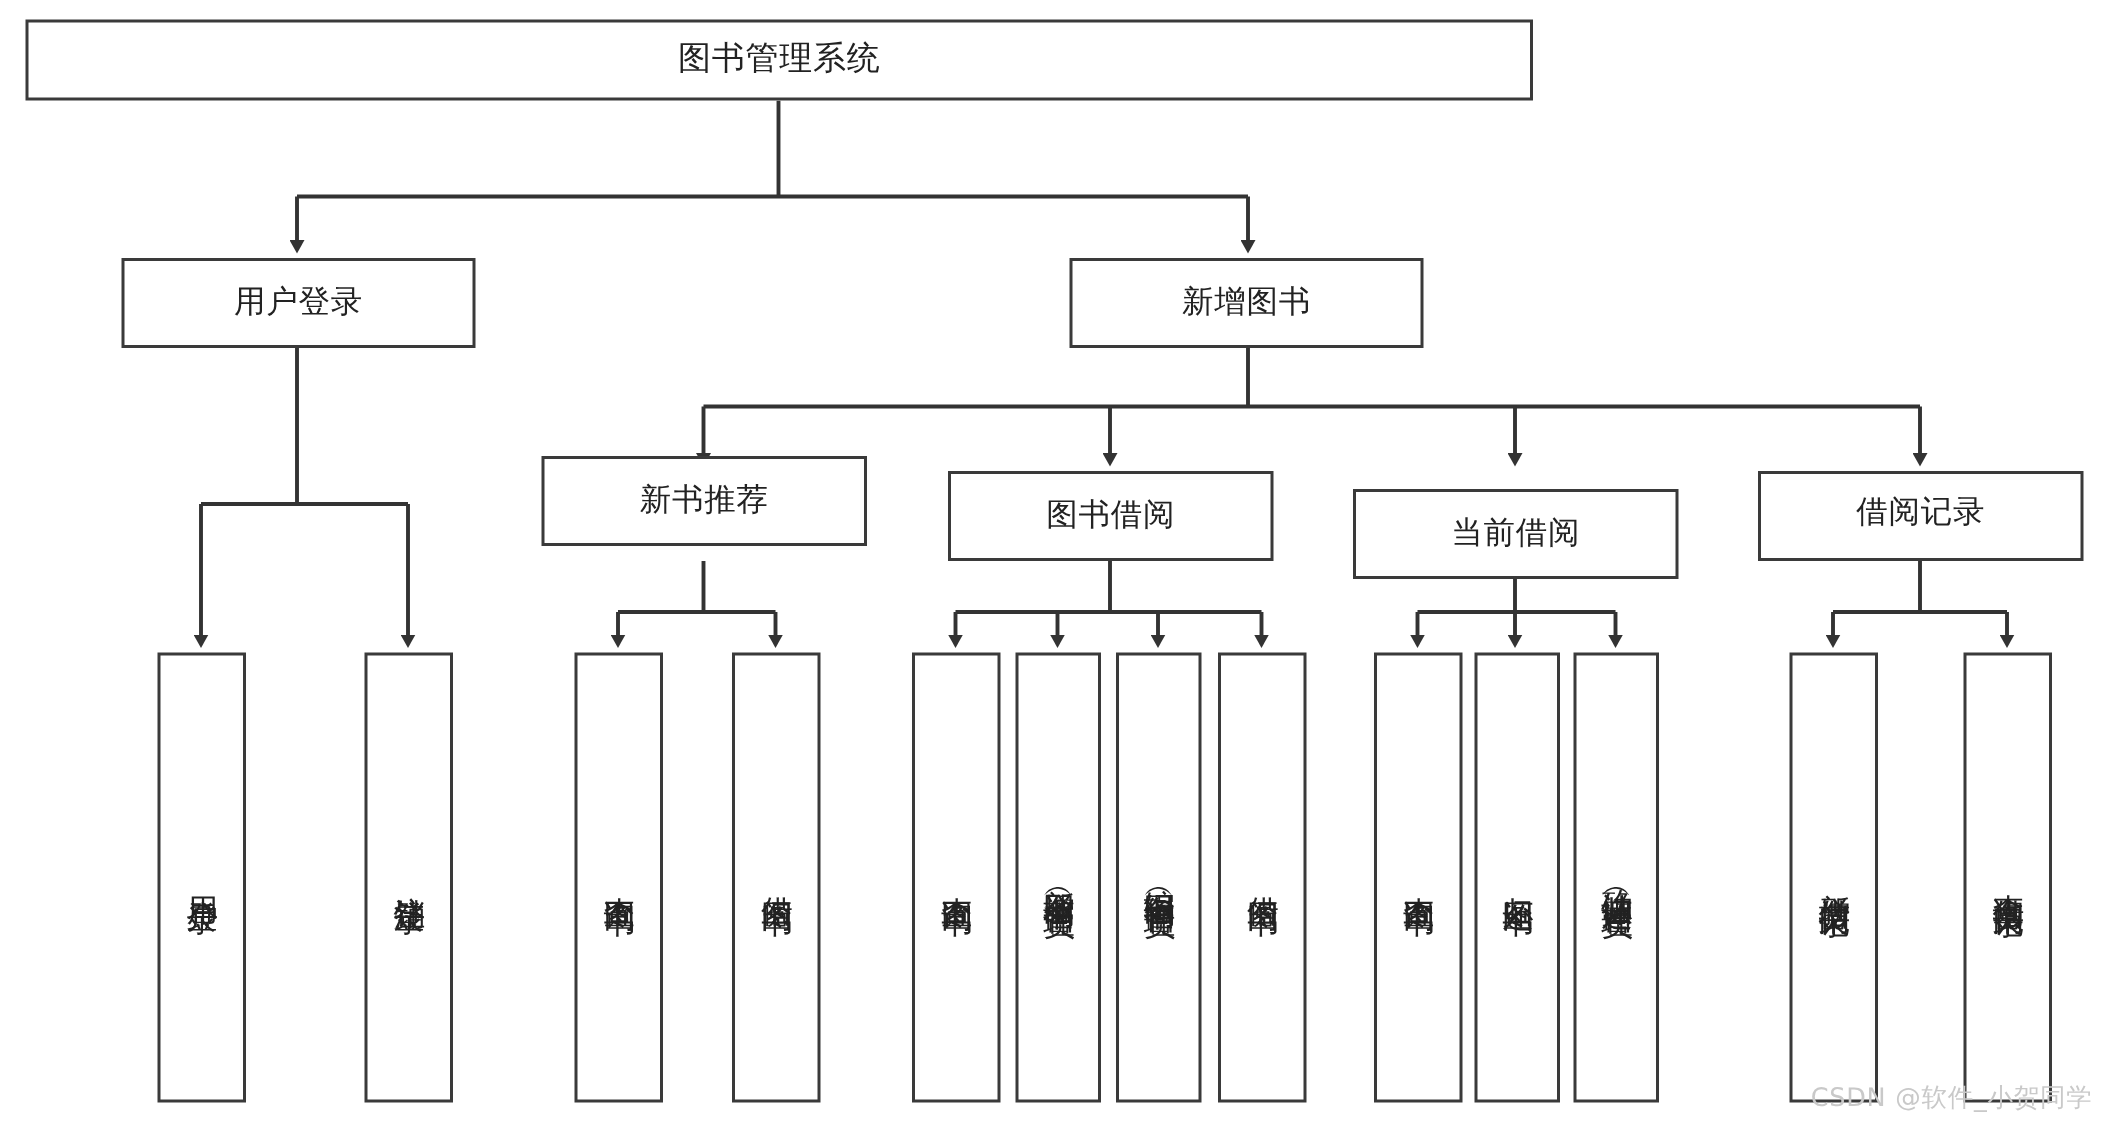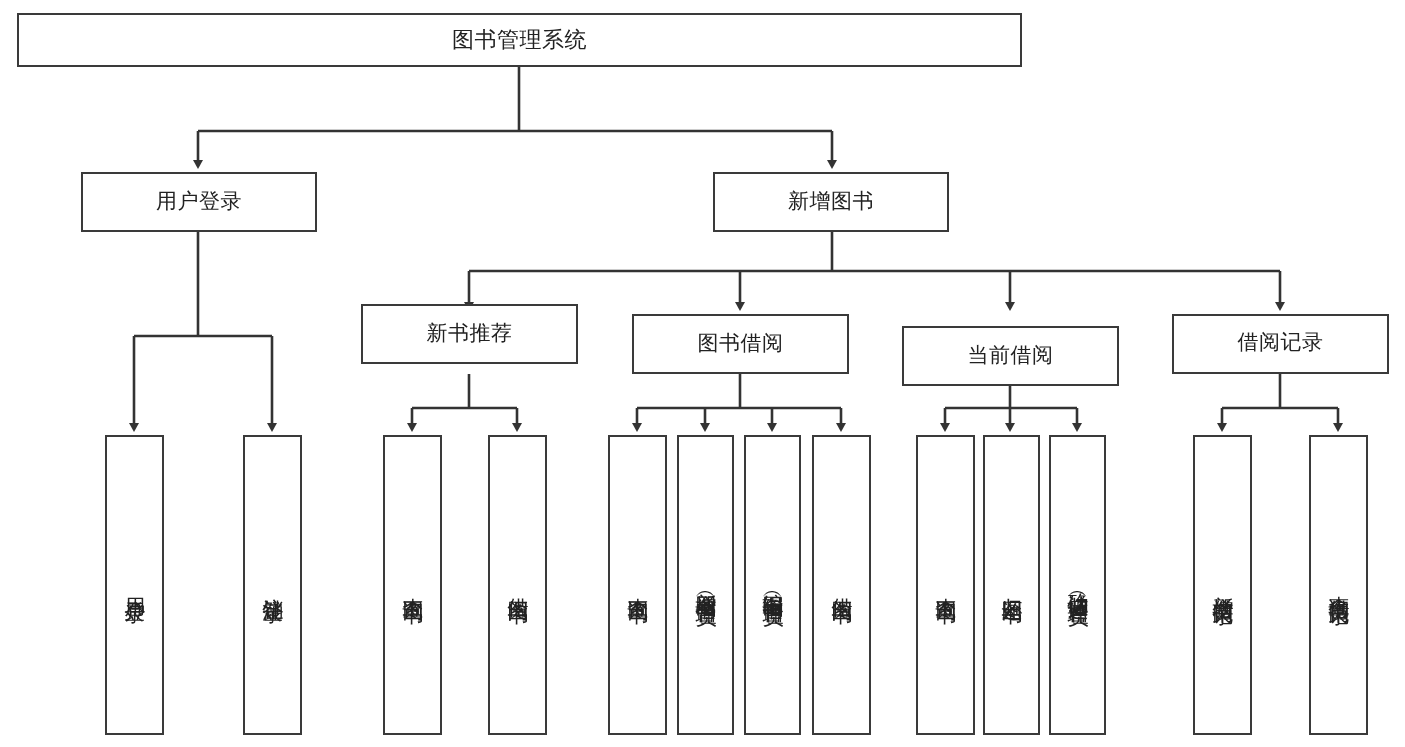--- a/index.html
+++ b/index.html
@@ -189,14 +189,15 @@
     <span class="vtext">确认归还（管理员）</span>
   </div>
 
   <div class="node vert" style="left:1193px; top:435px; width:59px; height:300px;">
     <span class="vtext">新增借阅记录</span>
   </div>
   <div class="node vert" style="left:1309px; top:435px; width:59px; height:300px;">
     <span class="vtext">查询借阅记录</span>
   </div>
 
+  <div id="watermark">CSDN @软件_小贺同学</div>
 
 </div>
 
 </body></html>

